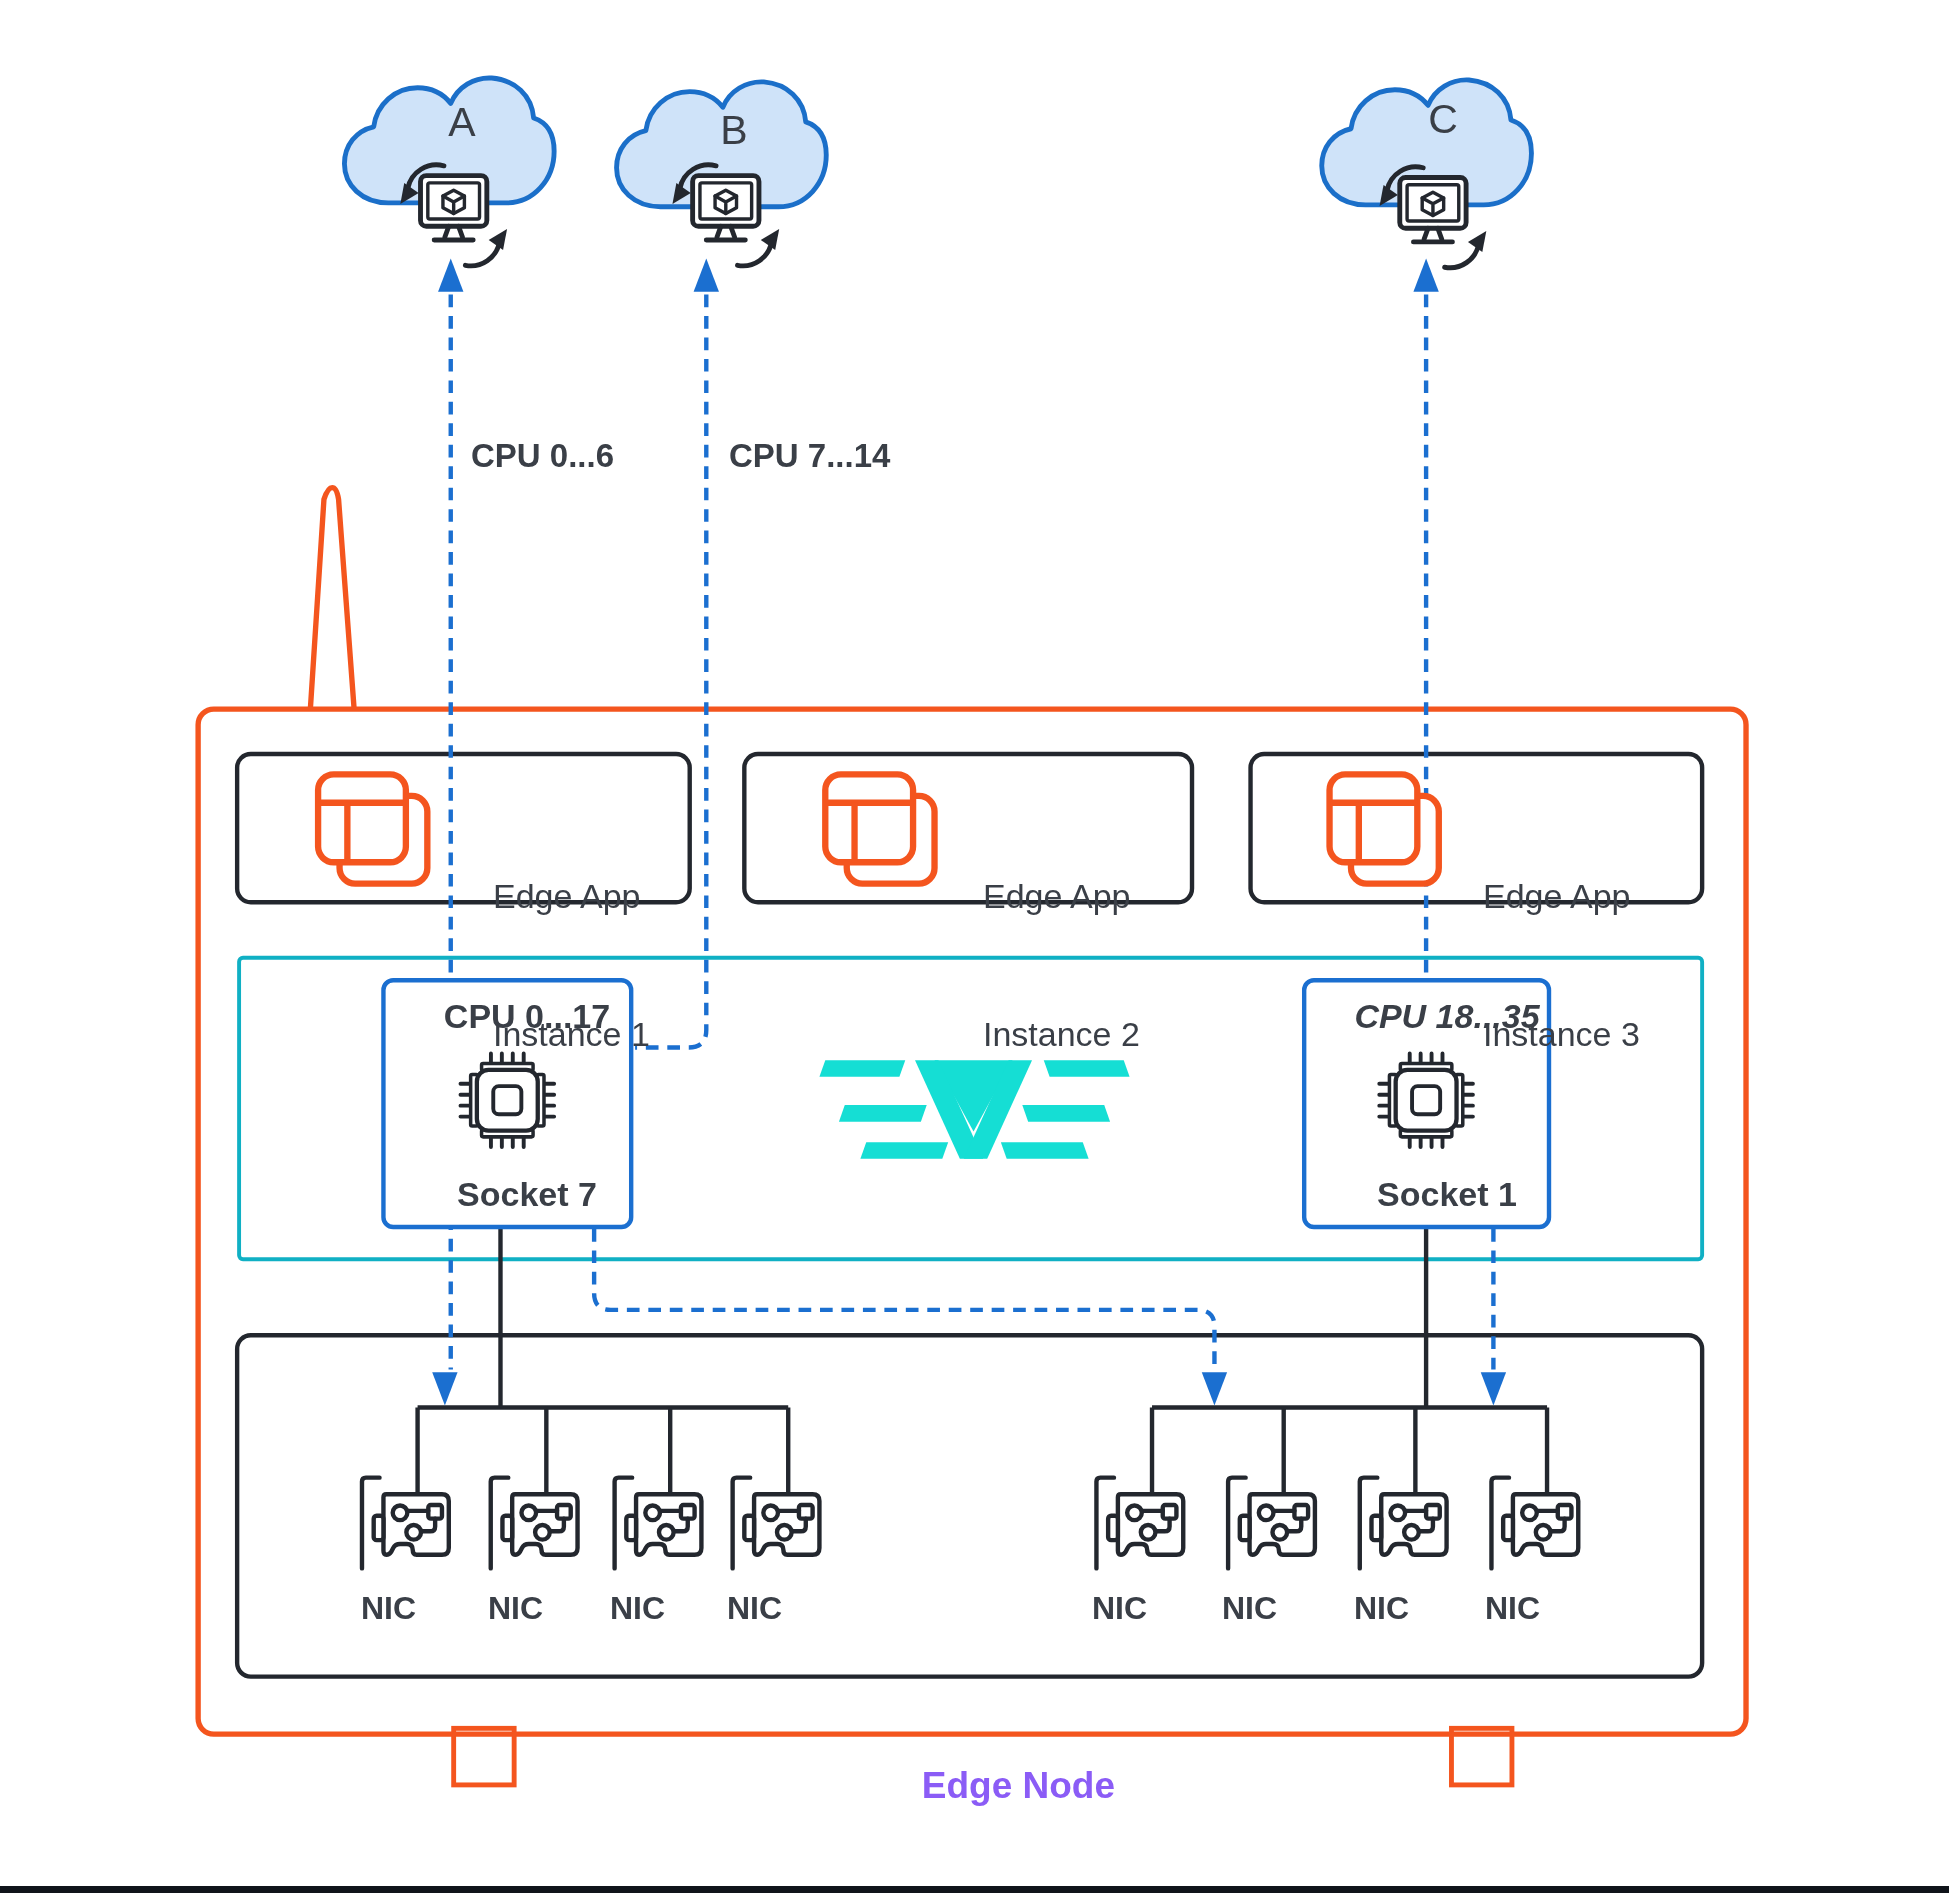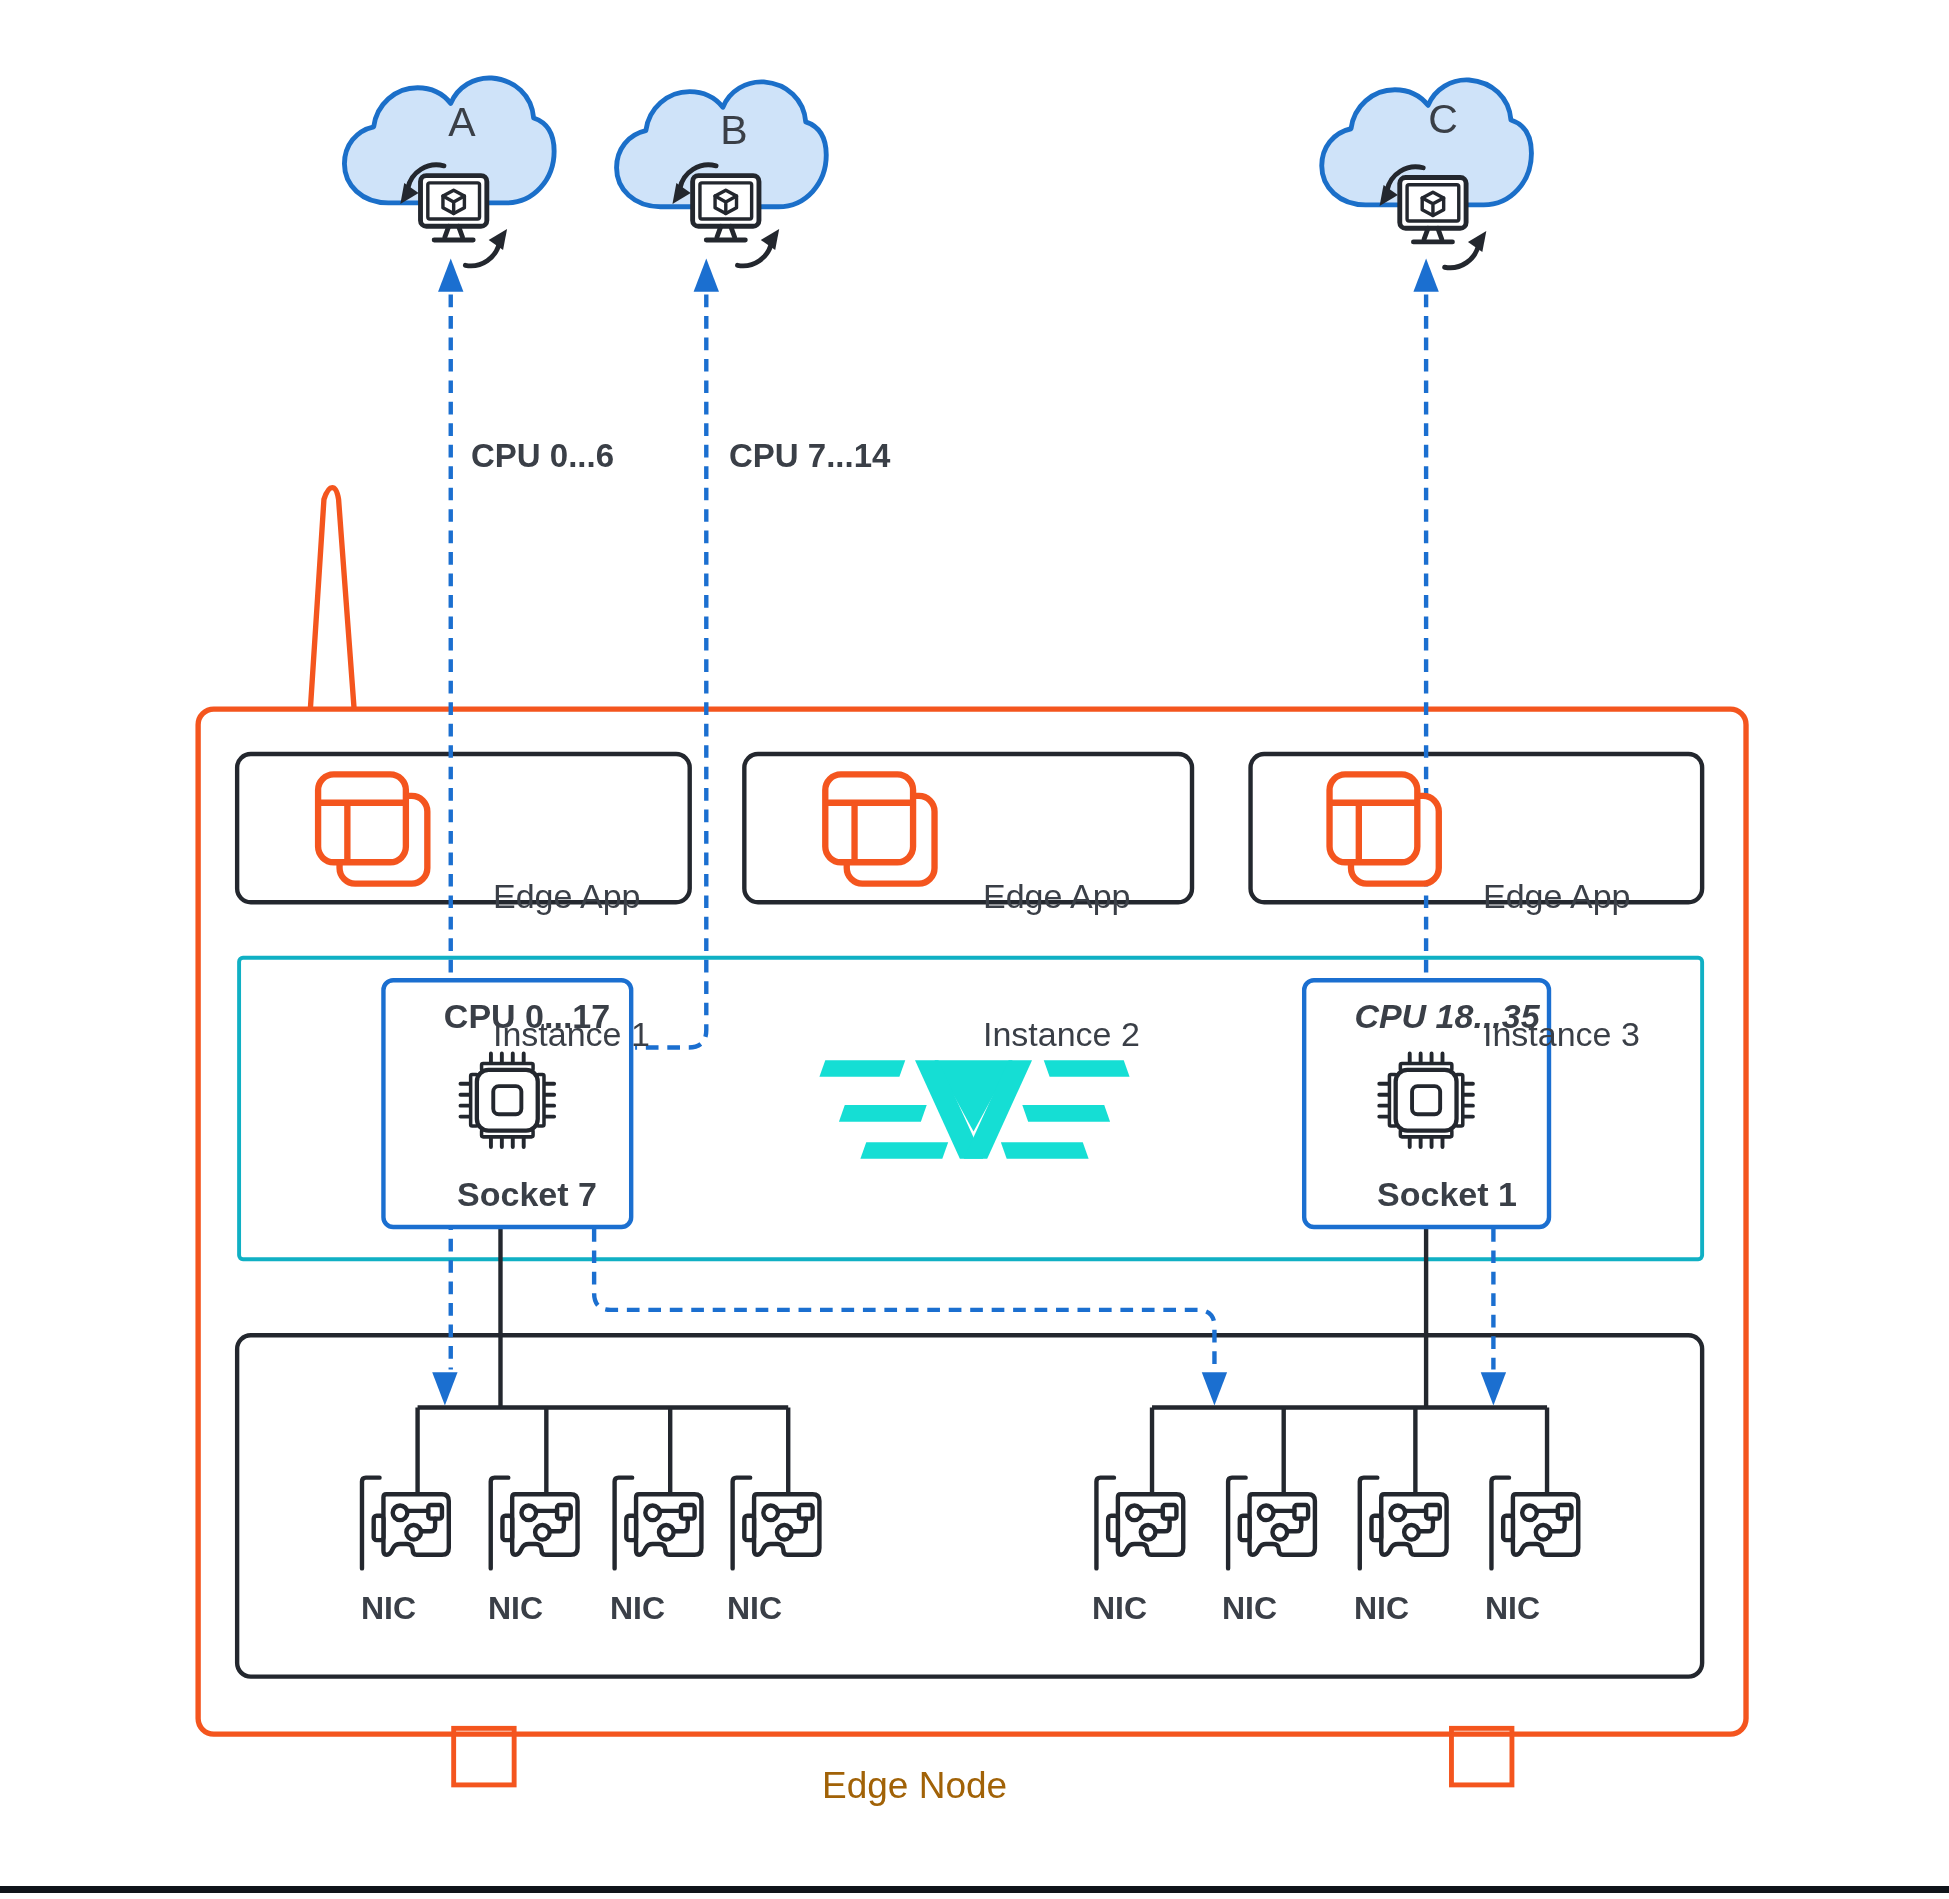--- a/index.html
+++ b/index.html
@@ -6,21 +6,21 @@
   .page{position:relative;width:1950px;height:1900px;background:#ffffff;overflow:hidden;
         font-family:"Liberation Sans", sans-serif;color:#3A3F47;}
   .art{position:absolute;left:0;top:0;}
   .lbl{position:absolute;white-space:pre;color:#3A3F47;}
   .cloud-letter{font-size:41px;font-weight:500;width:88px;text-align:center;}
   .cpu-range-top{font-size:33px;font-weight:600;}
   .app-text{font-size:34px;line-height:46px;font-weight:400;margin-left:15px;}
   .app-text span{display:block;}
   .sock-text{font-size:34px;font-weight:600;width:244px;text-align:center;padding-left:20px;}
   .nic-lbl{font-size:32px;font-weight:600;width:88px;text-align:left;}
-  .edge-node-lbl{font-size:37px;font-weight:400;width:293px;text-align:left;color:#a16207;}
+  .edge-node-lbl{font-size:37px;font-weight:700;width:293px;text-align:right;color:#8b5cf6;}
   .bottom-rule{position:absolute;left:0;top:1886px;width:1950px;height:6.8px;background:#10141A;}
 </style>
 </head>
 <body>
 
 <div class="page">
 
 <svg class="art" width="1950" height="1900" viewBox="0 0 1999 1948">
   <defs>
     <path id="cloudp" d="M55 132 C28 132 10 114 10 92 C10 73 22 58 40 54 C43 31 62 14 85 14 C99 14 111 20 119 30 C126 13 143 3 161 4 C185 6 202 22 204 45 C219 50 225 62 225 79 C225 108 204 132 176 132 Z"></path>

